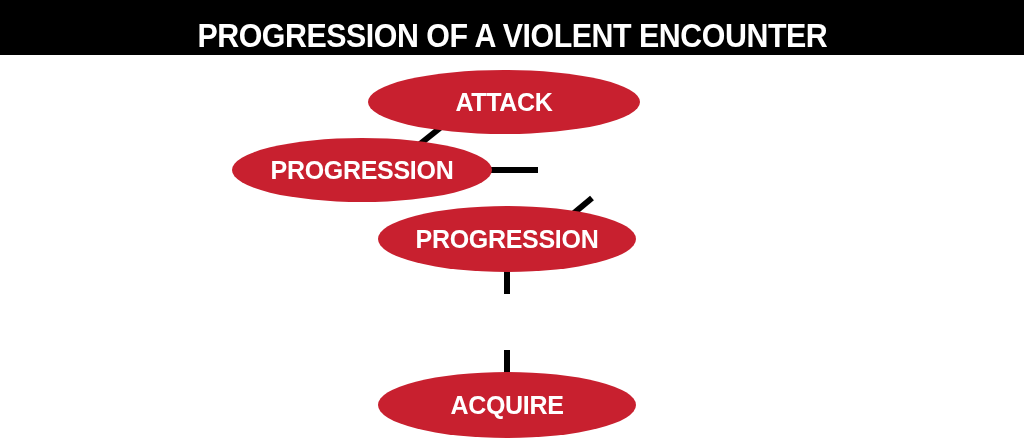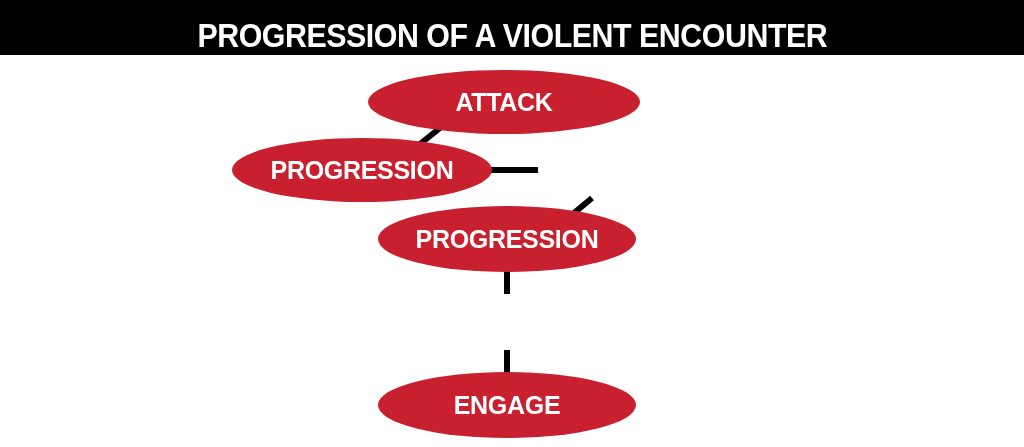--- a/index.html
+++ b/index.html
@@ -29,15 +29,15 @@
   <div class="node" style="left:368px;top:70px;width:272px;height:64px;">
     <span>ATTACK</span>
   </div>
   <div class="node" style="left:232px;top:138px;width:260px;height:64px;">
     <span>PROGRESSION</span>
   </div>
   <div class="node" style="left:378px;top:206px;width:258px;height:66px;">
     <span>PROGRESSION</span>
   </div>
   <div class="node" style="left:378px;top:372px;width:258px;height:66px;">
-    <span>ENGAGE</span>
+    <span>ACQUIRE</span>
   </div>
 </div>
 
 </body></html>

